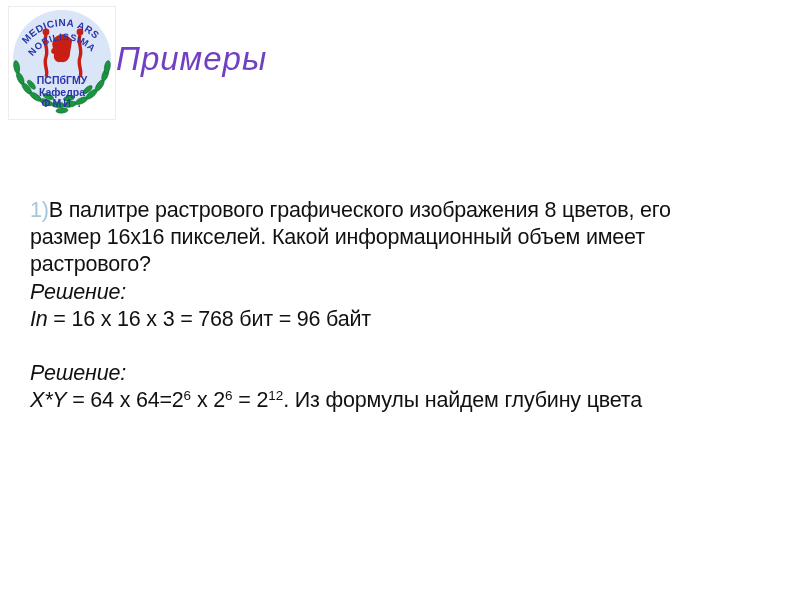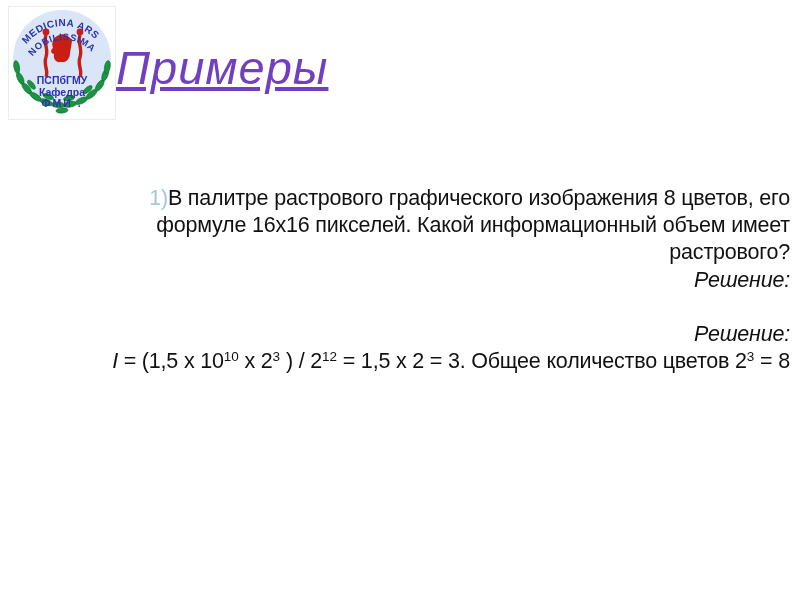--- a/index.html
+++ b/index.html
@@ -19,32 +19,30 @@
     position:relative;
     overflow:hidden;
   }
   .slide{position:absolute;inset:0;}
   .logo{
     position:absolute;left:8px;top:6px;width:106px;height:112px;
     border:1px solid #ececec;box-sizing:content-box;
   }
   .title{
     position:absolute;left:116px;top:40px;margin:0;
-    font-size:47px;font-style:italic;font-weight:400;
+    font-size:33px;font-style:italic;font-weight:400;
     color:var(--title-color);
     letter-spacing:1px;
     white-space:nowrap;
-    text-decoration:underline;
   }
   .body-text{
-    position:absolute;left:30px;top:185px;width:760px;
+    position:absolute;left:30px;top:197px;width:760px;
     font-size:21.5px;line-height:27.2px;
     color:var(--text-color);
     letter-spacing:-0.2px;
-    text-align:right;
   }
   .line{white-space:nowrap;height:27.2px;}
   .s-n{}
   .s-i{font-style:italic;margin-top:12px;}
   .s-sup{font-size:13.5px;position:relative;top:-7px;letter-spacing:0;}
   .s-num{color:var(--num-color);}
   svg text{font-family:"Liberation Sans", sans-serif;}
 </style>
 </head>
 <body>
@@ -97,21 +95,22 @@
       <text x="53" y="77" text-anchor="middle" font-size="10.5" font-weight="bold" fill="var(--logo-text)">ПСПбГМУ</text>
       <text x="53" y="89" text-anchor="middle" font-size="10.5" font-weight="bold" fill="var(--logo-text)">Кафедра</text>
       <text x="53" y="100" text-anchor="middle" font-size="10.5" font-weight="bold" letter-spacing="2" fill="var(--logo-text)">ФМИ .</text>
     </svg>
   </div>
 
   <h1 class="title">Примеры</h1>
 
   <div class="body-text">
       <div class="line"><span class="s-num">1)</span><span class="s-n">В палитре растрового графического изображения 8 цветов, его</span></div>
-      <div class="line"><span class="s-n">формуле 16х16 пикселей. Какой информационный объем имеет</span></div>
+      <div class="line"><span class="s-n">размер 16х16 пикселей. Какой информационный объем имеет</span></div>
       <div class="line"><span class="s-n">растрового?</span></div>
       <div class="line"><span class="s-i">Решение:</span></div>
+      <div class="line"><span class="s-i">In</span><span class="s-n"> = 16 х 16 х 3 = 768 бит = 96 байт</span></div>
       <div class="line">&nbsp;</div>
       <div class="line"><span class="s-i">Решение:</span></div>
-      <div class="line"><span class="s-i">I</span><span class="s-n"> = (1,5 х 10</span><span class="s-sup">10</span><span class="s-n"> х 2</span><span class="s-sup">3</span><span class="s-n"> ) / 2</span><span class="s-sup">12</span><span class="s-n"> = 1,5 х 2 = 3. Общее количество цветов 2</span><span class="s-sup">3</span><span class="s-n"> = 8</span></div>
+      <div class="line"><span class="s-i">X*Y</span><span class="s-n"> = 64 х 64=2</span><span class="s-sup">6</span><span class="s-n"> х 2</span><span class="s-sup">6</span><span class="s-n"> = 2</span><span class="s-sup">12</span><span class="s-n">. Из формулы найдем глубину цвета</span></div>
     </div>
 
 </div>
 
 </body></html>

